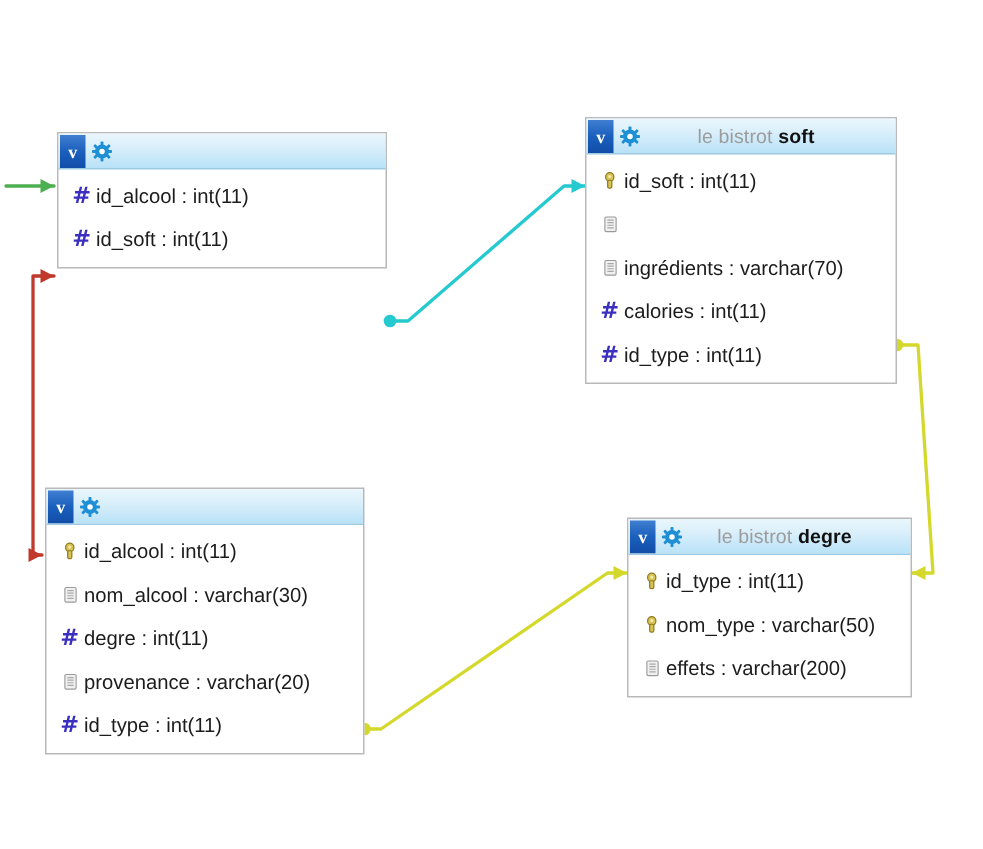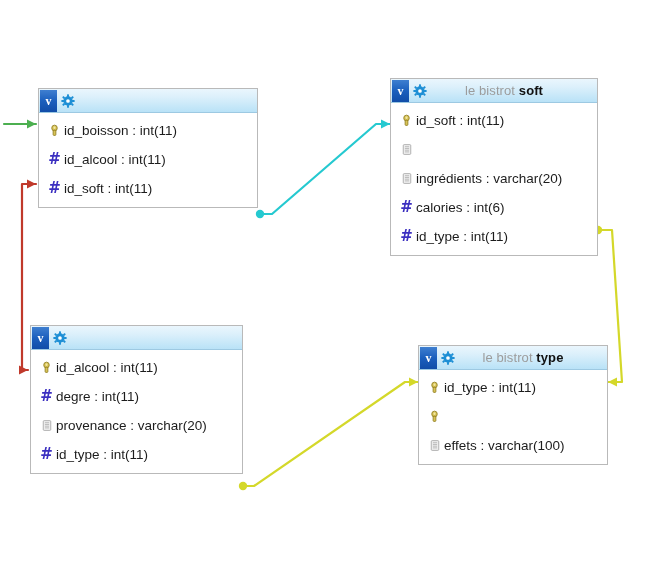--- a/index.html
+++ b/index.html
@@ -152,30 +152,20 @@
                 <rect x="11.8" y="2.6" width="2.2" height="3.0" rx="0.6" transform="rotate(45 12.9 4.1)"></rect>
                 <rect x="2.0" y="10.4" width="2.2" height="3.0" rx="0.6" transform="rotate(45 3.1 11.9)"></rect>
               </g>
               <circle cx="8" cy="8" r="2.1" fill="#ffffff"></circle>
             </svg>
           </div>
         </div>
         <div class="fields">
           <div class="field">
             <span class="field-icon">
-              <svg width="13" height="13" viewBox="0 0 16 16">
-                <ellipse cx="8" cy="5" rx="3.4" ry="3.6" fill="#d8c356" stroke="#8d7a1c" stroke-width="1"></ellipse>
-                <rect x="6.3" y="7.6" width="3.4" height="6.4" rx="1" fill="#d8c356" stroke="#8d7a1c" stroke-width="1"></rect>
-                <ellipse cx="8" cy="4.6" rx="1.3" ry="1.4" fill="#f2e9a8"></ellipse>
-              </svg>
-            </span>
-            <span class="field-text">id_boisson : int(11)</span>
-          </div>
-          <div class="field">
-            <span class="field-icon">
               <span class="hash-icon">#</span>
             </span>
             <span class="field-text">id_alcool : int(11)</span>
           </div>
           <div class="field">
             <span class="field-icon">
               <span class="hash-icon">#</span>
             </span>
             <span class="field-text">id_soft : int(11)</span>
           </div>
@@ -227,27 +217,27 @@
           <div class="field">
             <span class="field-icon">
               <svg width="12" height="13" viewBox="0 0 16 16">
                 <rect x="3" y="1.5" width="10" height="13" rx="1.2" fill="#f0f0f0" stroke="#9a9a9a" stroke-width="1"></rect>
                 <line x1="5.2" y1="4.3" x2="10.8" y2="4.3" stroke="#a8a8a8" stroke-width="1"></line>
                 <line x1="5.2" y1="6.6" x2="10.8" y2="6.6" stroke="#a8a8a8" stroke-width="1"></line>
                 <line x1="5.2" y1="8.9" x2="10.8" y2="8.9" stroke="#a8a8a8" stroke-width="1"></line>
                 <line x1="5.2" y1="11.2" x2="10.8" y2="11.2" stroke="#a8a8a8" stroke-width="1"></line>
               </svg>
             </span>
-            <span class="field-text">ingrédients : varchar(20)</span>
-          </div>
-          <div class="field">
-            <span class="field-icon">
-              <span class="hash-icon">#</span>
-            </span>
-            <span class="field-text">calories : int(6)</span>
+            <span class="field-text">ingrédients : varchar(70)</span>
+          </div>
+          <div class="field">
+            <span class="field-icon">
+              <span class="hash-icon">#</span>
+            </span>
+            <span class="field-text">calories : int(11)</span>
           </div>
           <div class="field">
             <span class="field-icon">
               <span class="hash-icon">#</span>
             </span>
             <span class="field-text">id_type : int(11)</span>
           </div>
         </div>
       </div>
       <div class="entity" style="left: 30px; top: 325px; width: 213px;">
@@ -276,20 +266,32 @@
               <svg width="13" height="13" viewBox="0 0 16 16">
                 <ellipse cx="8" cy="5" rx="3.4" ry="3.6" fill="#d8c356" stroke="#8d7a1c" stroke-width="1"></ellipse>
                 <rect x="6.3" y="7.6" width="3.4" height="6.4" rx="1" fill="#d8c356" stroke="#8d7a1c" stroke-width="1"></rect>
                 <ellipse cx="8" cy="4.6" rx="1.3" ry="1.4" fill="#f2e9a8"></ellipse>
               </svg>
             </span>
             <span class="field-text">id_alcool : int(11)</span>
           </div>
           <div class="field">
             <span class="field-icon">
+              <svg width="12" height="13" viewBox="0 0 16 16">
+                <rect x="3" y="1.5" width="10" height="13" rx="1.2" fill="#f0f0f0" stroke="#9a9a9a" stroke-width="1"></rect>
+                <line x1="5.2" y1="4.3" x2="10.8" y2="4.3" stroke="#a8a8a8" stroke-width="1"></line>
+                <line x1="5.2" y1="6.6" x2="10.8" y2="6.6" stroke="#a8a8a8" stroke-width="1"></line>
+                <line x1="5.2" y1="8.9" x2="10.8" y2="8.9" stroke="#a8a8a8" stroke-width="1"></line>
+                <line x1="5.2" y1="11.2" x2="10.8" y2="11.2" stroke="#a8a8a8" stroke-width="1"></line>
+              </svg>
+            </span>
+            <span class="field-text">nom_alcool : varchar(30)</span>
+          </div>
+          <div class="field">
+            <span class="field-icon">
               <span class="hash-icon">#</span>
             </span>
             <span class="field-text">degre : int(11)</span>
           </div>
           <div class="field">
             <span class="field-icon">
               <svg width="12" height="13" viewBox="0 0 16 16">
                 <rect x="3" y="1.5" width="10" height="13" rx="1.2" fill="#f0f0f0" stroke="#9a9a9a" stroke-width="1"></rect>
                 <line x1="5.2" y1="4.3" x2="10.8" y2="4.3" stroke="#a8a8a8" stroke-width="1"></line>
                 <line x1="5.2" y1="6.6" x2="10.8" y2="6.6" stroke="#a8a8a8" stroke-width="1"></line>
@@ -319,51 +321,52 @@
                 <rect x="0.4" y="6.9" width="3.2" height="2.2" rx="0.6"></rect>
                 <rect x="12.4" y="6.9" width="3.2" height="2.2" rx="0.6"></rect>
                 <rect x="2.0" y="2.6" width="2.2" height="3.0" rx="0.6" transform="rotate(-45 3.1 4.1)"></rect>
                 <rect x="11.8" y="10.4" width="2.2" height="3.0" rx="0.6" transform="rotate(-45 12.9 11.9)"></rect>
                 <rect x="11.8" y="2.6" width="2.2" height="3.0" rx="0.6" transform="rotate(45 12.9 4.1)"></rect>
                 <rect x="2.0" y="10.4" width="2.2" height="3.0" rx="0.6" transform="rotate(45 3.1 11.9)"></rect>
               </g>
               <circle cx="8" cy="8" r="2.1" fill="#ffffff"></circle>
             </svg>
           </div>
-          <div class="entity-title"><span class="title-prefix">le bistrot</span> <span class="title-name">type</span></div>
+          <div class="entity-title"><span class="title-prefix">le bistrot</span> <span class="title-name">degre</span></div>
         </div>
         <div class="fields">
           <div class="field">
             <span class="field-icon">
               <svg width="13" height="13" viewBox="0 0 16 16">
                 <ellipse cx="8" cy="5" rx="3.4" ry="3.6" fill="#d8c356" stroke="#8d7a1c" stroke-width="1"></ellipse>
                 <rect x="6.3" y="7.6" width="3.4" height="6.4" rx="1" fill="#d8c356" stroke="#8d7a1c" stroke-width="1"></rect>
                 <ellipse cx="8" cy="4.6" rx="1.3" ry="1.4" fill="#f2e9a8"></ellipse>
               </svg>
             </span>
             <span class="field-text">id_type : int(11)</span>
           </div>
           <div class="field">
             <span class="field-icon">
               <svg width="13" height="13" viewBox="0 0 16 16">
                 <ellipse cx="8" cy="5" rx="3.4" ry="3.6" fill="#d8c356" stroke="#8d7a1c" stroke-width="1"></ellipse>
                 <rect x="6.3" y="7.6" width="3.4" height="6.4" rx="1" fill="#d8c356" stroke="#8d7a1c" stroke-width="1"></rect>
                 <ellipse cx="8" cy="4.6" rx="1.3" ry="1.4" fill="#f2e9a8"></ellipse>
               </svg>
             </span>
-          </div>
-          <div class="field">
-            <span class="field-icon">
-              <svg width="12" height="13" viewBox="0 0 16 16">
-                <rect x="3" y="1.5" width="10" height="13" rx="1.2" fill="#f0f0f0" stroke="#9a9a9a" stroke-width="1"></rect>
-                <line x1="5.2" y1="4.3" x2="10.8" y2="4.3" stroke="#a8a8a8" stroke-width="1"></line>
-                <line x1="5.2" y1="6.6" x2="10.8" y2="6.6" stroke="#a8a8a8" stroke-width="1"></line>
-                <line x1="5.2" y1="8.9" x2="10.8" y2="8.9" stroke="#a8a8a8" stroke-width="1"></line>
-                <line x1="5.2" y1="11.2" x2="10.8" y2="11.2" stroke="#a8a8a8" stroke-width="1"></line>
-              </svg>
-            </span>
-            <span class="field-text">effets : varchar(100)</span>
+            <span class="field-text">nom_type : varchar(50)</span>
+          </div>
+          <div class="field">
+            <span class="field-icon">
+              <svg width="12" height="13" viewBox="0 0 16 16">
+                <rect x="3" y="1.5" width="10" height="13" rx="1.2" fill="#f0f0f0" stroke="#9a9a9a" stroke-width="1"></rect>
+                <line x1="5.2" y1="4.3" x2="10.8" y2="4.3" stroke="#a8a8a8" stroke-width="1"></line>
+                <line x1="5.2" y1="6.6" x2="10.8" y2="6.6" stroke="#a8a8a8" stroke-width="1"></line>
+                <line x1="5.2" y1="8.9" x2="10.8" y2="8.9" stroke="#a8a8a8" stroke-width="1"></line>
+                <line x1="5.2" y1="11.2" x2="10.8" y2="11.2" stroke="#a8a8a8" stroke-width="1"></line>
+              </svg>
+            </span>
+            <span class="field-text">effets : varchar(200)</span>
           </div>
         </div>
       </div>
     </div>
 
 </div>
 
 </body></html>

